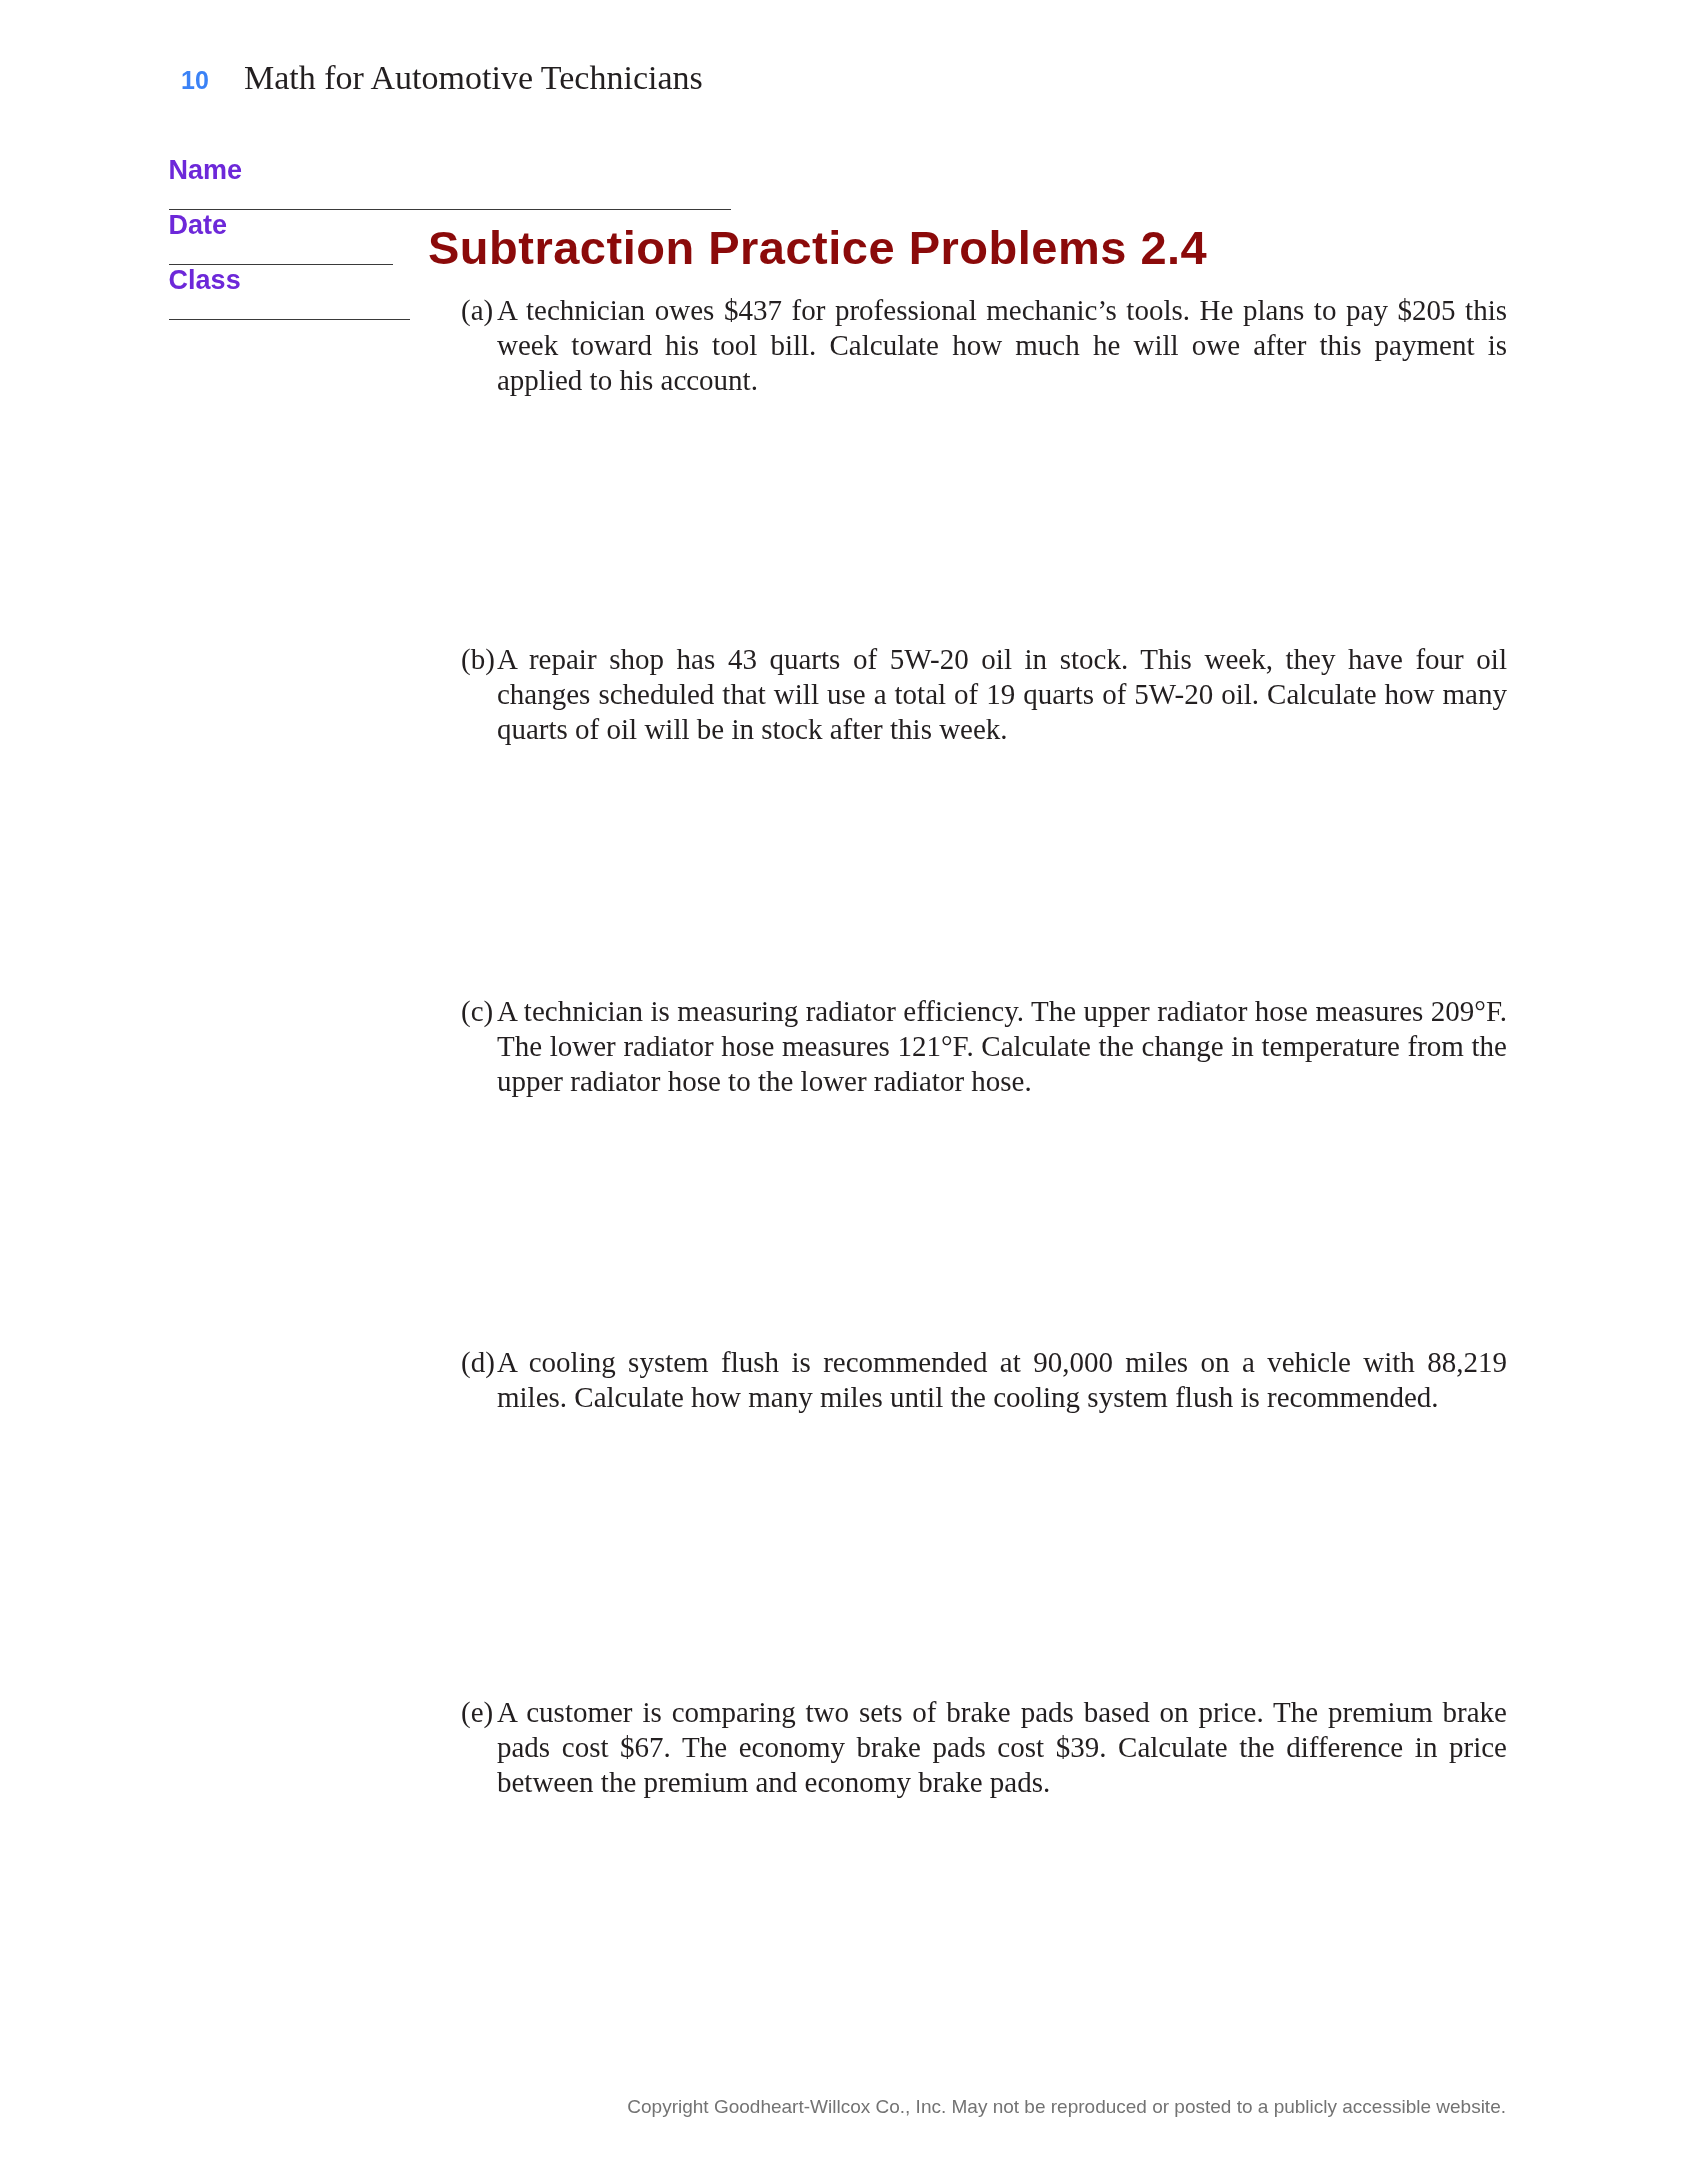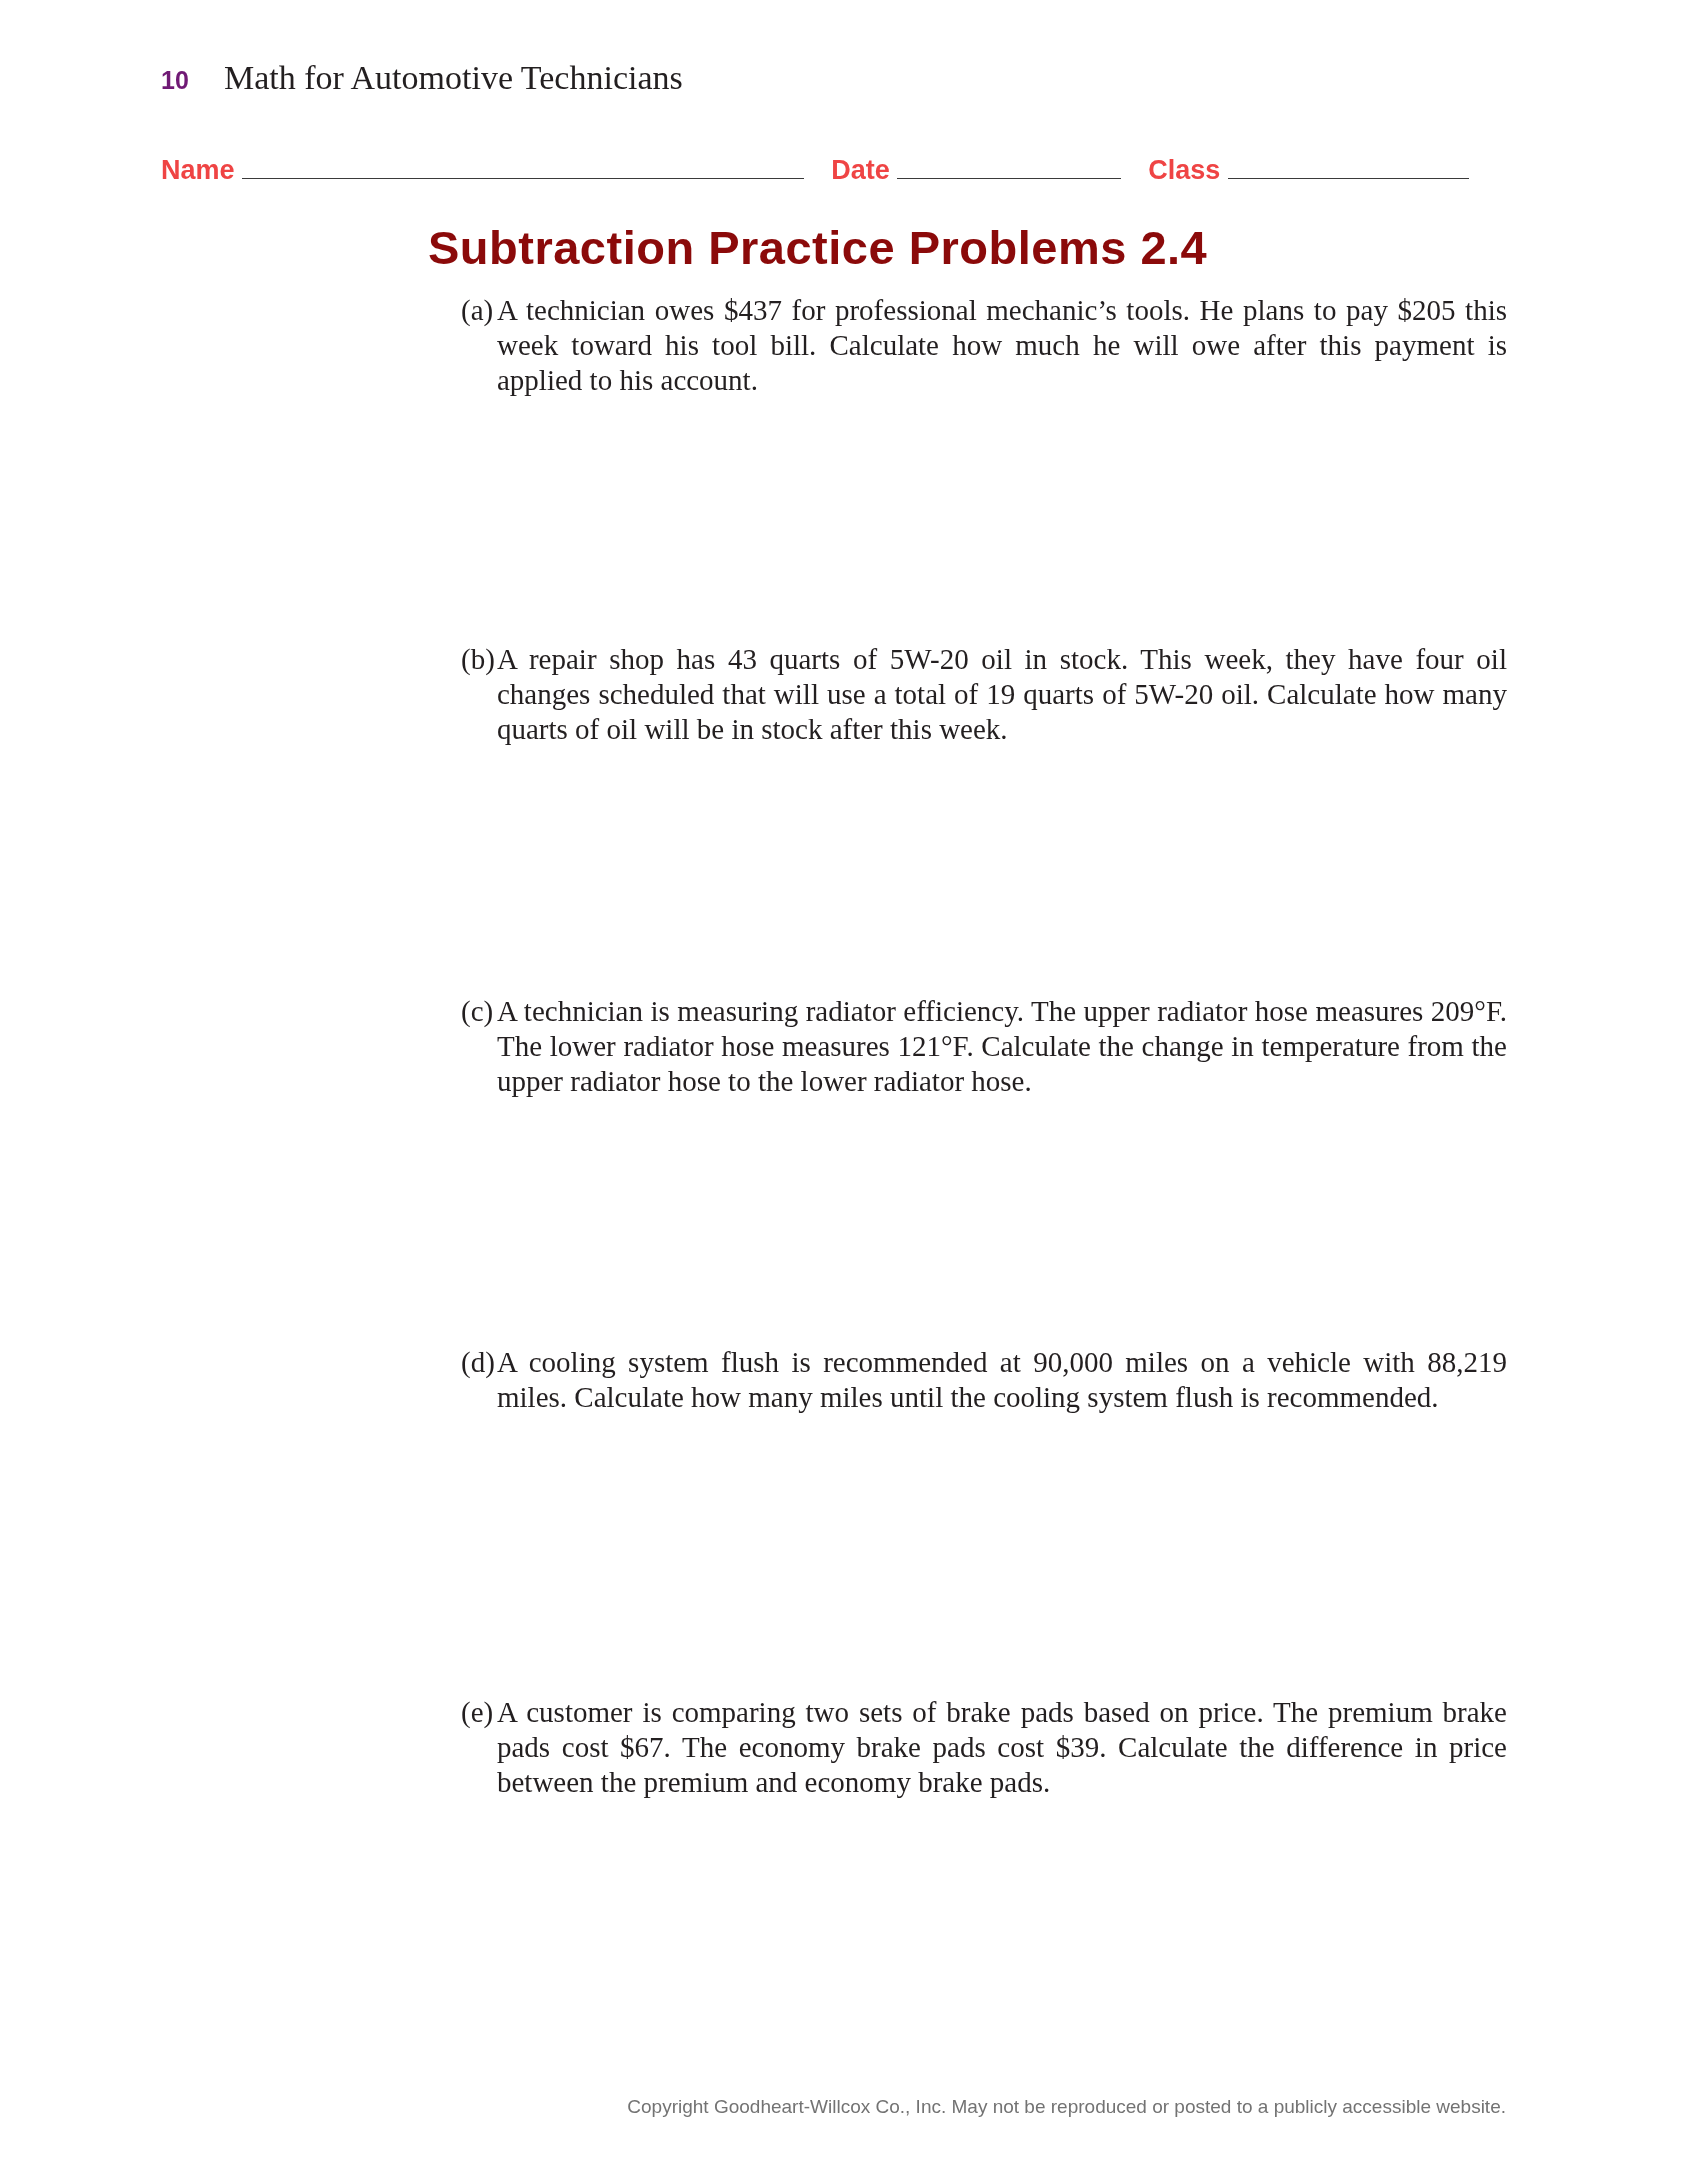--- a/index.html
+++ b/index.html
@@ -1,22 +1,22 @@
 <!DOCTYPE html>
 <html><head>
 <meta charset="utf-8">
 <style>
   html, body { margin: 0; padding: 0; background: #ffffff; }
   body { width: 1705px; height: 2182px; position: relative; overflow: hidden; }
   .running-head { position: absolute; left: 161px; top: 59px; display: flex; align-items: baseline; }
-  .page-num { font-family: "Liberation Sans", sans-serif; font-weight: bold; font-size: 25px; color: #701a75; width: 63px; }
+  .page-num { font-family: "Liberation Sans", sans-serif; font-weight: bold; font-size: 25px; color: #3b82f6; width: 63px; margin-left: 20px; }
   .book-title { font-family: "Liberation Serif", serif; font-size: 34px; color: #231f20; }
 
   .fields { position: absolute; left: 161px; top: 155px; width: 1346px; display: flex; align-items: baseline;
-            font-family: "Liberation Sans", sans-serif; font-weight: bold; font-size: 27px; color: #ef4444; }
+            font-family: "Liberation Sans", sans-serif; font-weight: bold; font-size: 27px; color: #6d28d9; flex-direction: column; }
   .field-label { white-space: nowrap; }
   .field-line { border-bottom: 1.9px solid #3a3a3a; height: 23px; margin-left: 7.6px; margin-right: 27px; }
   .line-name { width: 562px; }
   .line-date { width: 224px; }
   .line-class { width: 241px; margin-right: 0; }
 
   .title { position: absolute; left: 428px; top: 220px; font-family: "Liberation Sans", sans-serif; font-weight: bold;
            font-size: 47px; color: #8b0a0a; letter-spacing: 0.5px; white-space: nowrap; }
 
   .problem { position: absolute; left: 461px; width: 1046px; font-family: "Liberation Serif", serif;

